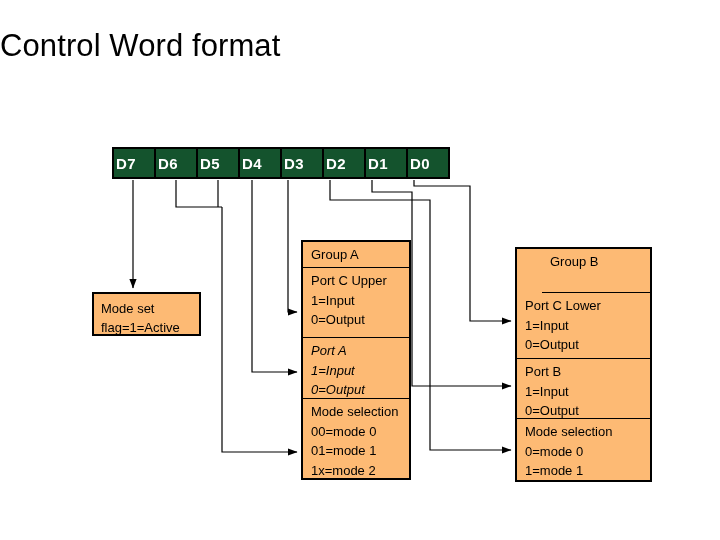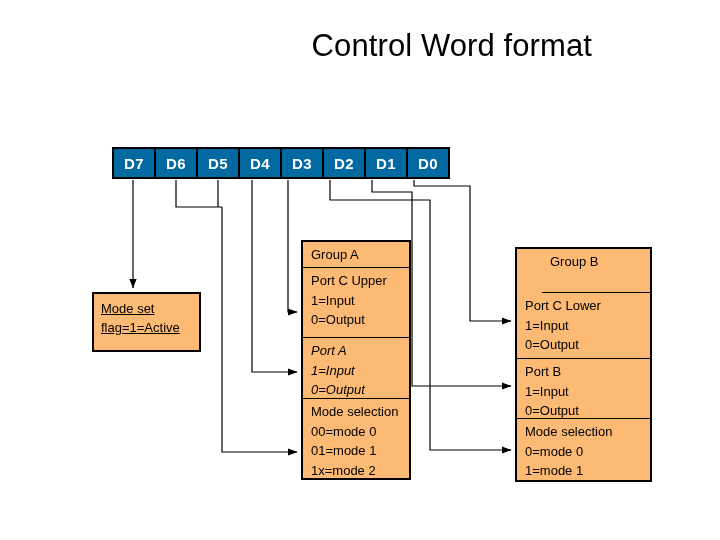--- a/index.html
+++ b/index.html
@@ -18,21 +18,21 @@
     position: absolute;
     left: 0; top: 0;
     width: 720px;
     height: 540px;
   }
   #title {
     position: absolute;
     left: 0;
     top: 28px;
     width: 592px;
-    text-align: right;
+    text-align: left;
     font-size: 31px;
     color: #000000;
     font-weight: normal;
     letter-spacing: 0.1px;
     line-height: 36px;
   }
 
   
   #bitstrip {
     position: absolute;
@@ -41,26 +41,26 @@
     width: 338px;
     height: 32px;
     border: 2px solid #000000;
     box-sizing: border-box;
     display: flex;
     background: #ffffff;
   }
   .bitcell {
     flex: 1 1 0;
     box-sizing: border-box;
-    background: #0369a1;
+    background: #14532d;
     border-right: 2px solid #000000;
     display: flex;
     align-items: center;
     justify-content: flex-start;
-    padding-left: 10px;
+    padding-left: 2px;
     color: #ffffff;
     font-size: 15px;
     font-weight: bold;
     letter-spacing: 0.3px;
   }
   .bitcell:last-child { border-right: none; }
 
   
   .tbox {
     position: absolute;
@@ -77,25 +77,24 @@
     line-height: 19.5px;
   }
   .trow:last-child { border-bottom: none; }
   .trow .ln { display: block; white-space: pre; }
 
   
   #modeset {
     left: 92px;
     top: 292px;
     width: 109px;
-    height: 60px;
+    height: 44px;
     padding: 5px 0 2px 7px;
     font-size: 13px;
     line-height: 19px;
-    text-decoration: underline;
   }
   #modeset .ln { display: block; white-space: pre; }
 
   
   #groupA { left: 301px; top: 240px; width: 110px; height: 240px; }
   #groupA .hdr { height: 26px; }
   #groupA .r1 { height: 70px; }
   #groupA .r2 { height: 61px; font-style: italic; }
   #groupA .r3 { height: 79px; border-bottom: none; }
 

